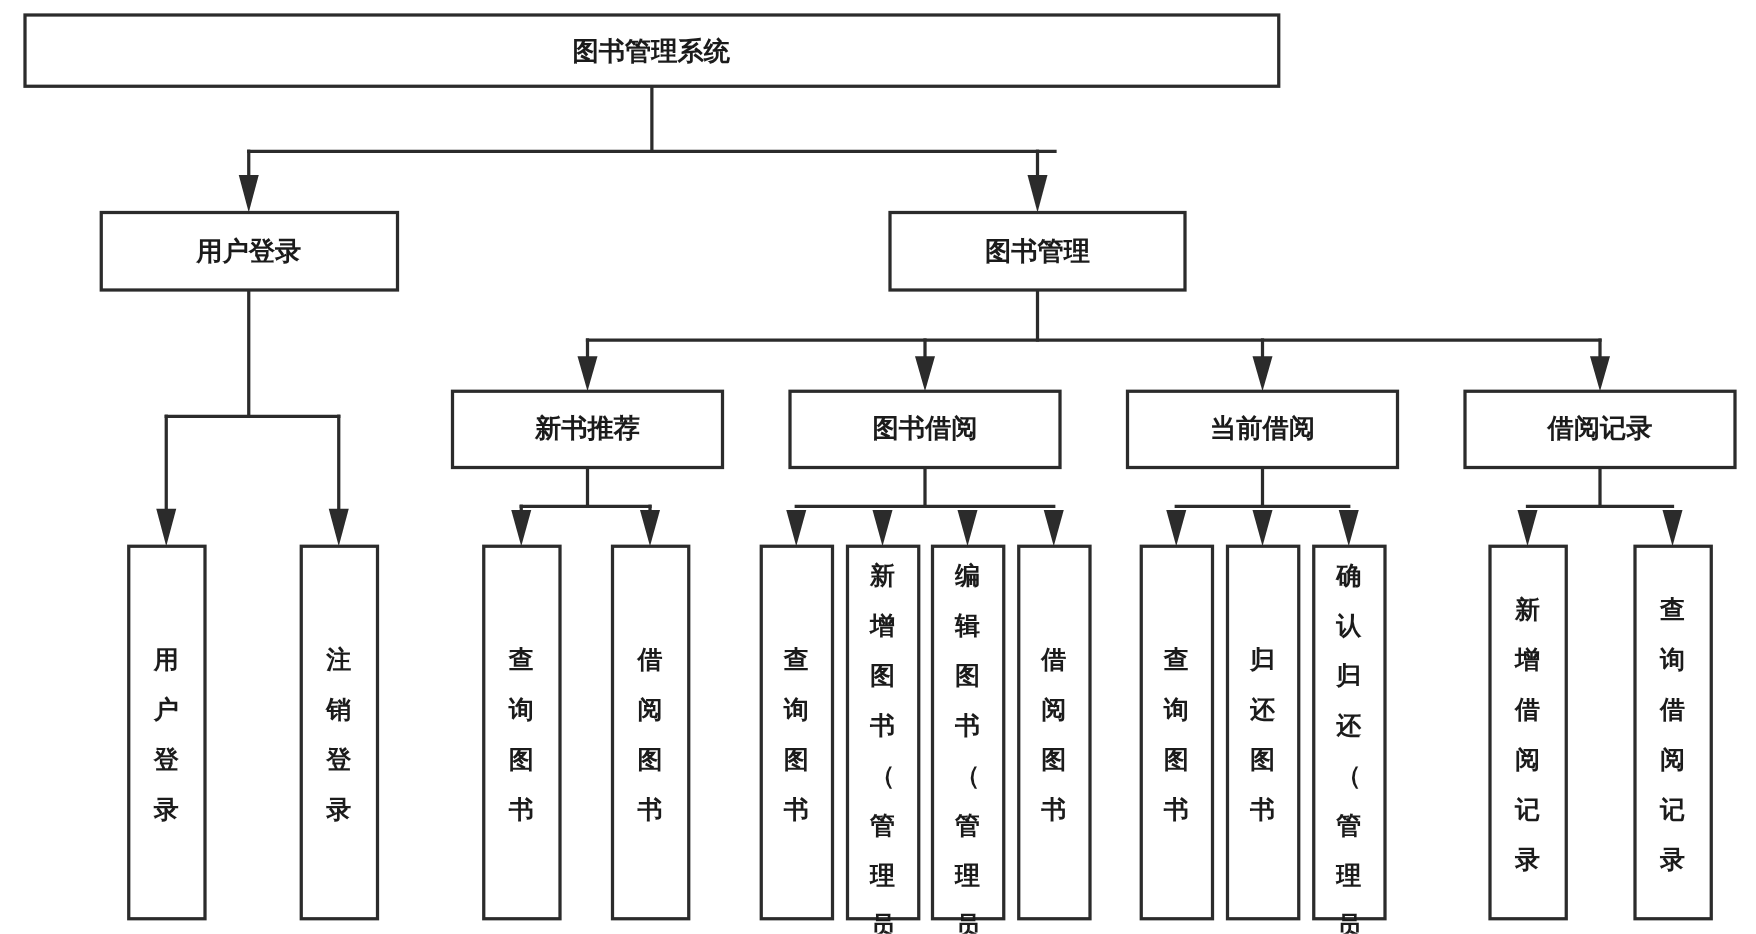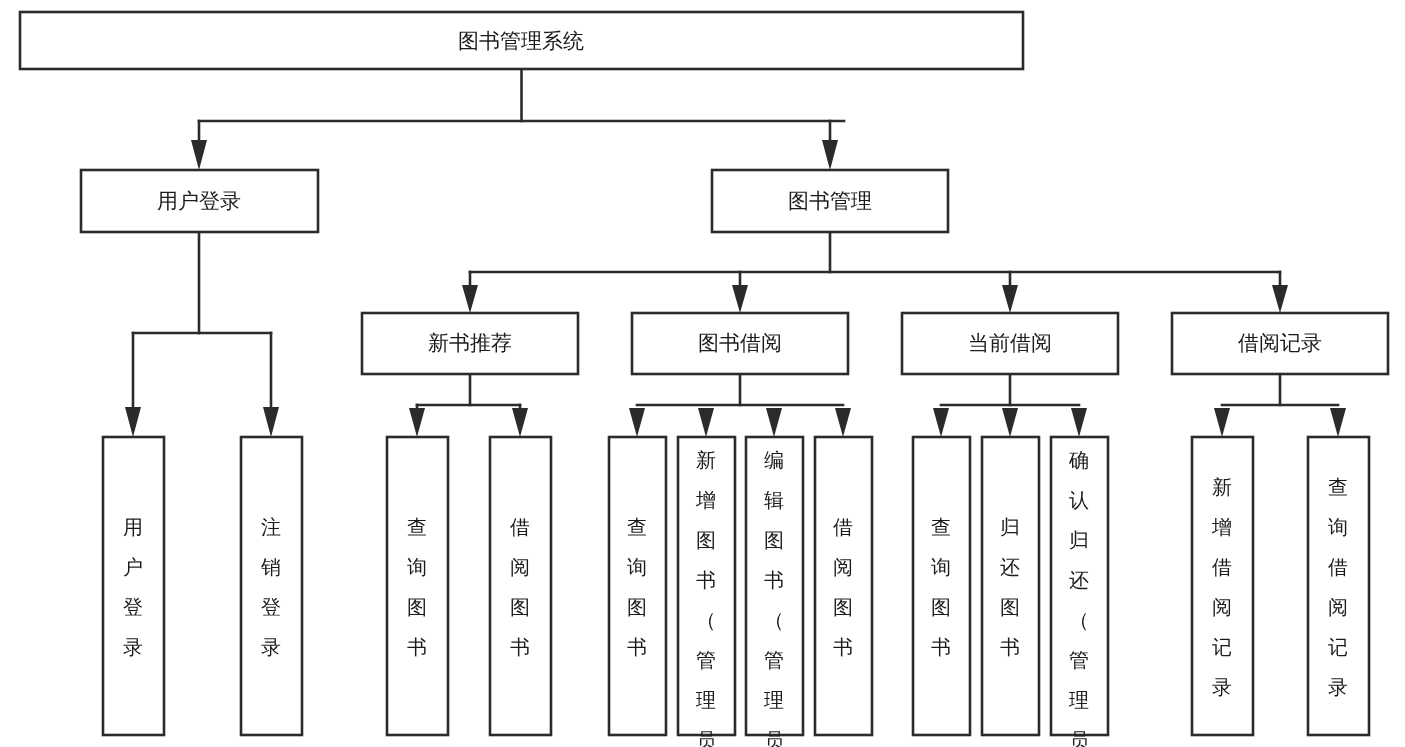--- a/index.html
+++ b/index.html
@@ -12,20 +12,21 @@
     width: 1405px;
     height: 747px;
     font-family: "DejaVu Sans", "Liberation Sans", sans-serif;
     overflow: hidden;
     position: relative;
   }
   #diagram-root {
     position: relative;
     width: 1270px;
     height: 747px;
+    font-weight: bold;
   }
   svg#tree-svg {
     position: absolute;
     top: 0;
     left: 0;
     width: 1405px;
     height: 747px;
     display: block;
   }
   .node-box {

